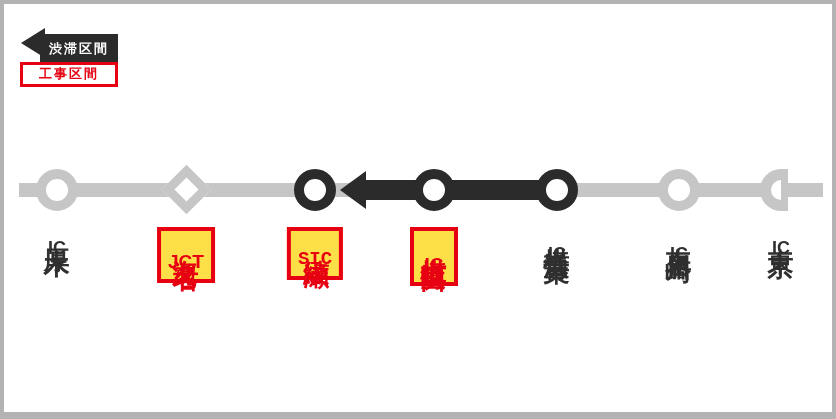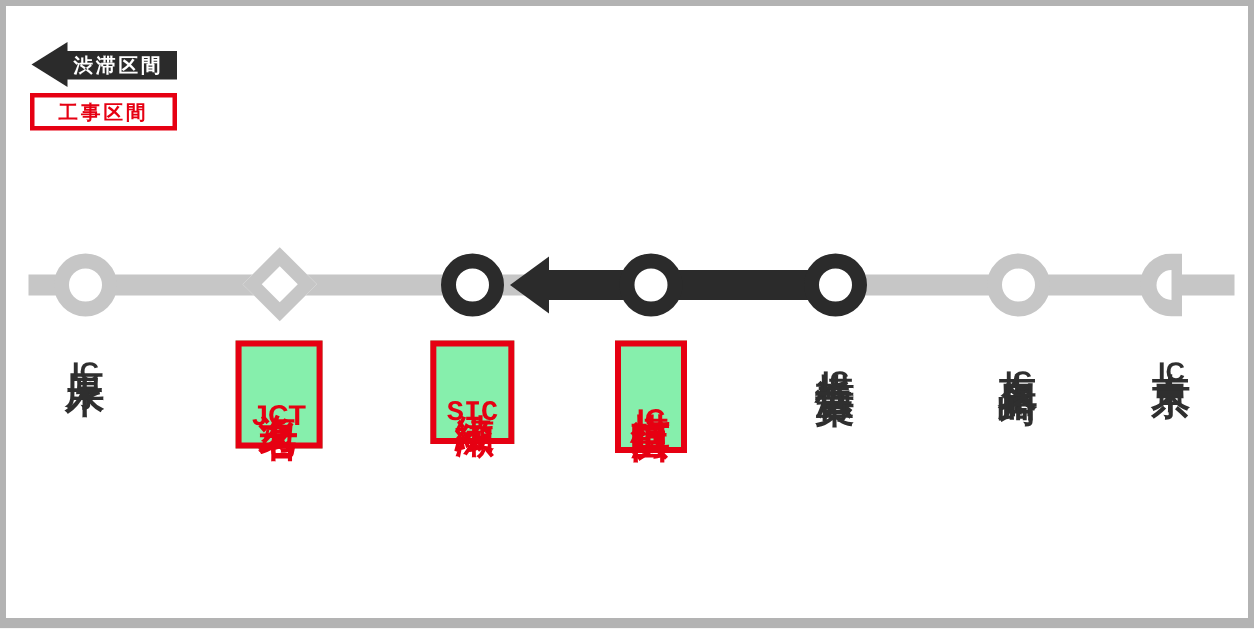--- a/index.html
+++ b/index.html
@@ -22,33 +22,33 @@
   
   .legend-arrow-head {
     position:absolute; left:21px; top:28px; z-index:1;
     width:0; height:0;
     border-right:24px solid var(--black,#2b2b2b);
     border-top:15px solid transparent;
     border-bottom:15px solid transparent;
   }
   .legend-arrow-box {
     position:absolute; left:40px; top:34px; z-index:2;
-    width:78px; height:19px;
+    width:78px; height:30px;
     background:var(--black,#2b2b2b);
     color:#fff; font-size:13px; font-weight:bold; letter-spacing:2px;
     display:flex; align-items:center; justify-content:center;
   }
   .legend-construction {
     position:absolute; left:20px; top:62px; z-index:2;
     width:98px; height:25px;
     border:3px solid var(--red,#e60012);
     color:var(--red,#e60012);
     font-size:13px; font-weight:bold; letter-spacing:2px;
     background:#fff;
-    display:flex; align-items:center; justify-content:center;
+    display:flex; justify-content:center;
   }
 
   
   .road {
     position:absolute; left:19px; top:183px;
     width:804px; height:14px; z-index:0;
     background:var(--road-gray,#c6c6c6);
   }
   .congestion-shaft {
     position:absolute; top:180px; height:20px; z-index:1;
@@ -92,22 +92,22 @@
     color:var(--label-text,#2f2f2f);
   }
   .station-label .suffix {
     font-size:18px; font-weight:bold;
     color:var(--label-text,#2f2f2f);
     margin-top:4px;
   }
   .station-label.boxed {
     top:227px;
     border:4px solid var(--red,#e60012);
-    background:#86efac;
-    padding:24px 7px 6px;
+    background:#fde047;
+    padding:8px 7px 6px;
   }
   .station-label.boxed .kanji,
   .station-label.boxed .suffix { color:var(--red,#e60012); }
   .station-label.boxed .suffix { font-size:19px; margin-top:3px; }
 </style>
 </head>
 <body>
 
 <div class="stage">
 

